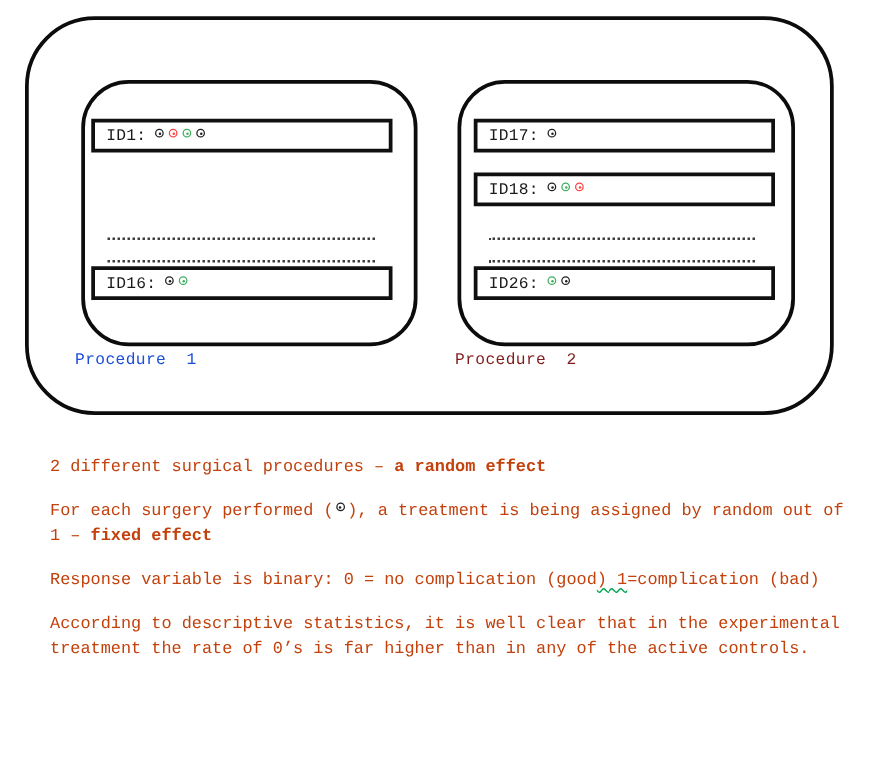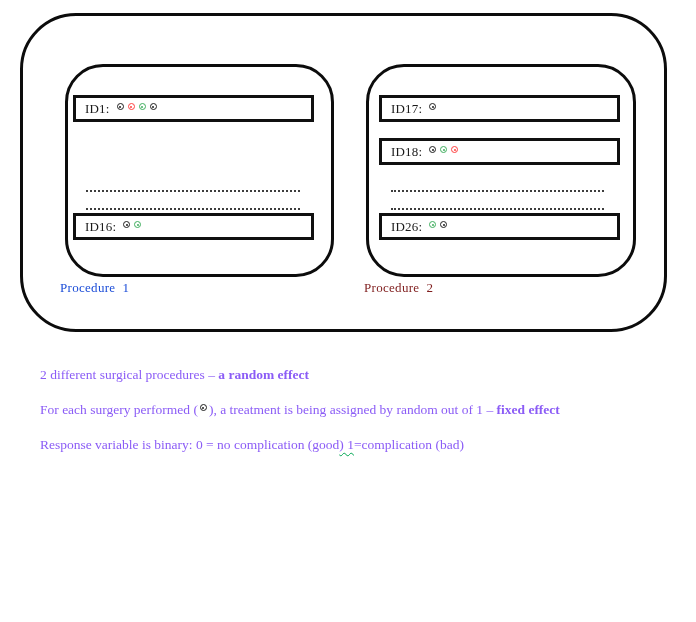--- a/index.html
+++ b/index.html
@@ -1,18 +1,18 @@
 <!DOCTYPE html>
 <html><head>
 <meta charset="utf-8">
 <style>
   html, body { margin:0; padding:0; background:#ffffff; }
   .page {
     position:relative; width:696px; height:566px; background:#ffffff;
-    font-family:Liberation Serif, serif; color:#1a1a1a; overflow:hidden;
+    font-family:Liberation Mono, monospace; color:#1a1a1a; overflow:hidden;
   }
 
   
   .outer-box {
     position:absolute; left:20px; top:13px; width:647px; height:319px;
     border:3px solid #0c0c0c; border-radius:56px; box-sizing:border-box; background:#fff;
   }
   .proc-box {
     position:absolute; top:48px; height:213px;
     border:3px solid #0c0c0c; border-radius:38px; box-sizing:border-box; background:#fff;
@@ -45,21 +45,21 @@
   .proc-0 .dots { left:18px; width:214px; }
   .proc-1 .dots { left:22px; width:213px; }
   .dots-0 { top:123px; } .dots-1 { top:141px; }
 
   .proc-label { position:absolute; font-size:13px; letter-spacing:0.3px; white-space:pre; }
   .pl-0 { left:37px;  top:264px; }
   .pl-1 { left:341px; top:264px; }
 
   
   .notes { position:absolute; left:40px; top:365px; width:648px; }
-  .notes p { margin:0 0 15px 0; font-size:13.5px; line-height:20px; color:#8b5cf6; }
+  .notes p { margin:0 0 15px 0; font-size:13.5px; line-height:20px; color:#c2410c; }
   .b { font-weight:bold; }
   .wavy {
     text-decoration:underline; text-decoration-style:wavy;
     text-decoration-color:#00a651; text-decoration-thickness:1px; text-underline-offset:3px;
   }
 </style>
 </head>
 <body>
 
 <div class="page">
@@ -114,15 +114,16 @@
     </div>
 
     <div class="proc-label pl-0" style="color: #1d4ed8;">Procedure &nbsp;1</div>
     <div class="proc-label pl-1" style="color: #7f1d1d;">Procedure &nbsp;2</div>
   </div>
 
   <div class="notes">
       <p><span>2 different surgical procedures – </span><span class="b">a random effect</span></p>
       <p><span>For each surgery performed (</span><span class="sym note-sym" style="color: rgb(31, 31, 31);"></span><span>), a treatment is being assigned by random out of 1 – </span><span class="b">fixed effect</span></p>
       <p><span>Response variable is binary: 0 = no complication (good</span><span class="wavy">) 1</span><span>=complication (bad)</span></p>
+      <p><span>According to descriptive statistics, it is well clear that in the experimental treatment the rate of 0’s is far higher than in any of the active controls.</span></p>
     </div>
 
 </div>
 
 </body></html>

